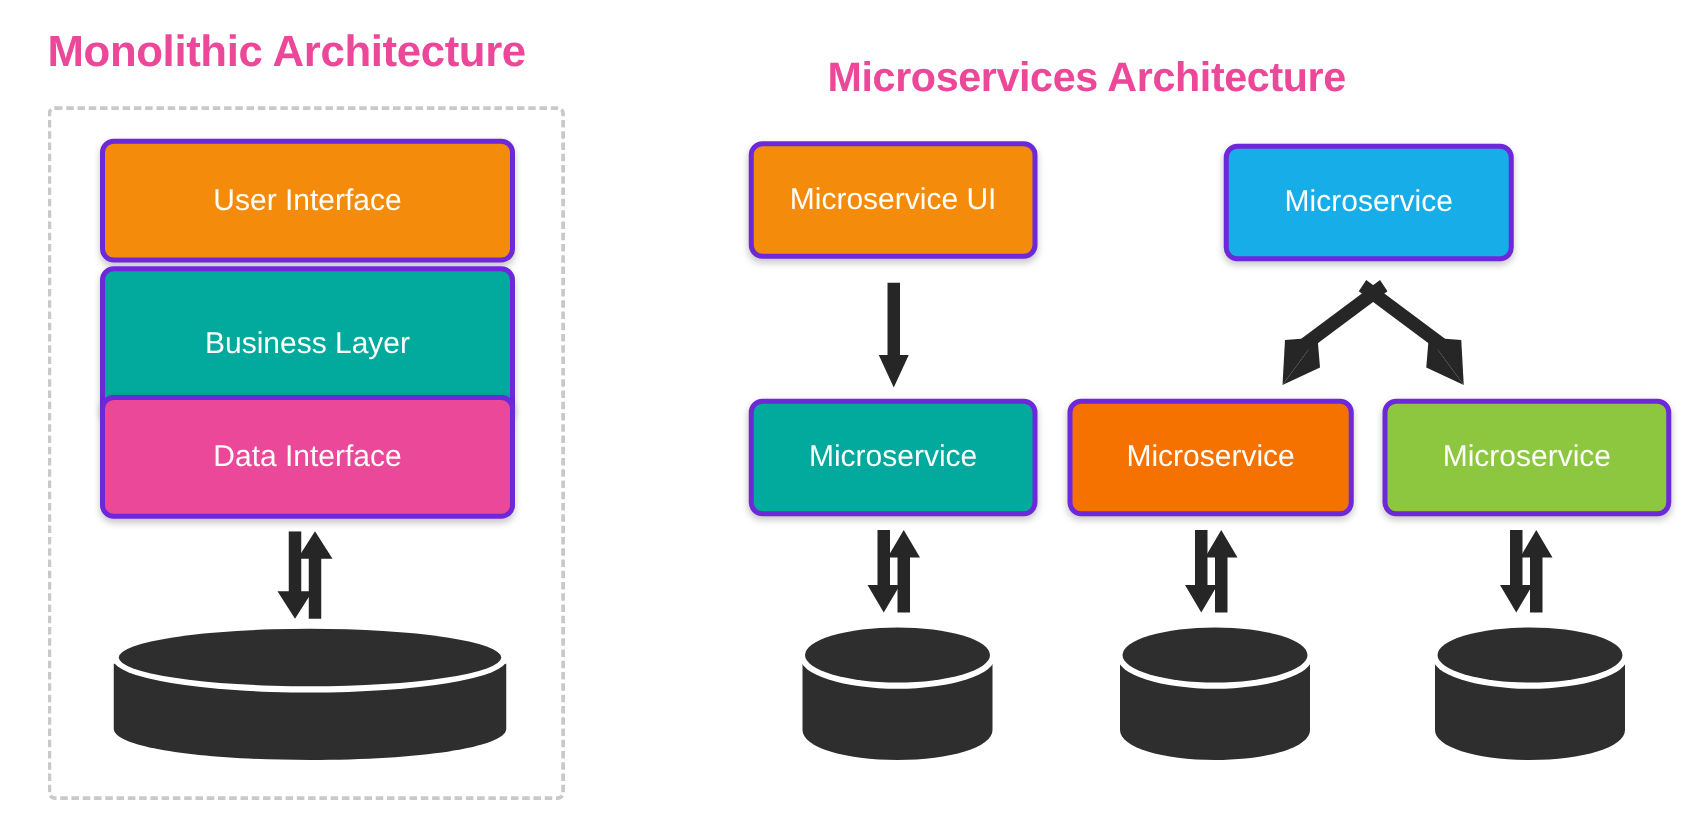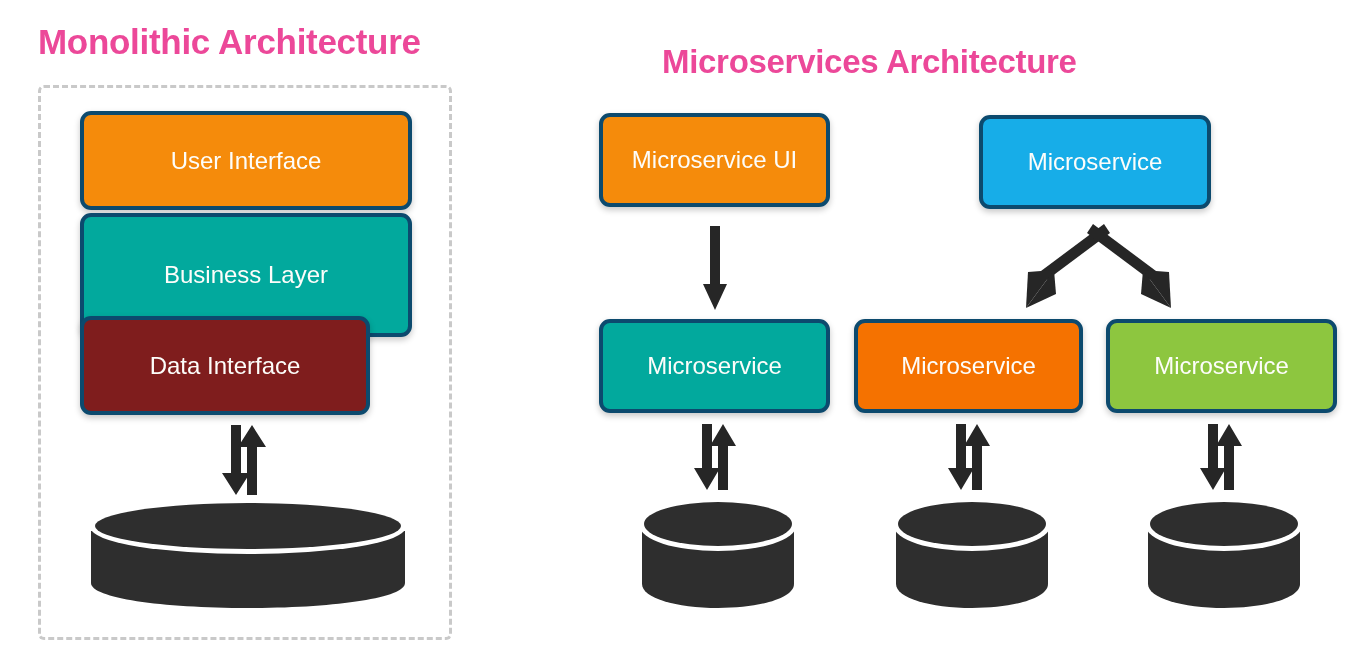--- a/index.html
+++ b/index.html
@@ -34,21 +34,21 @@
     width: 414px; height: 555px;
     box-sizing: border-box;
     border: 3px dashed #c9c9c9;
     border-radius: 6px;
   }
 
   
   .box {
     position: absolute;
     box-sizing: border-box;
-    border: 4px solid #0c4a6e;
+    border: 4px solid #6d28d9;
     border-radius: 11px;
     display: flex;
     align-items: center;
     justify-content: center;
     color: #fdfdfa;
     font-size: 24px;
     font-weight: 400;
     text-align: right;
     box-shadow: 0 3px 6px rgba(0,0,0,0.22);
     white-space: nowrap;
@@ -79,21 +79,21 @@
 <div id="mono-boundary"></div>
 
 <div class="box" style="left:80px; top:111px; width:332px; height:99px; background:#F58B0B;">
   <span>User Interface</span>
 </div>
 
 <div class="box" style="left:80px; top:213px; width:332px; height:124px; background:#02A99D;">
   <span>Business Layer</span>
 </div>
 
-<div class="box" style="left:80px; top:316px; width:290px; height:99px; background:#7f1d1d;">
+<div class="box" style="left:80px; top:316px; width:332px; height:99px; background:#ec4899;">
   <span>Data Interface</span>
 </div>
 
 <div class="arrow-v" style="left:214px; top:425px; width:60px; height:72px;">
   <svg width="60" height="72" viewBox="0 0 60 72">
 
     <path d="M17 0 h10 v48 h9 L22 70 L8 48 h9 Z" fill="#262626"></path>
 
     <path d="M33 70 h10 V22 h9 L38 0 L24 22 h9 Z" fill="#262626"></path>
   </svg>

